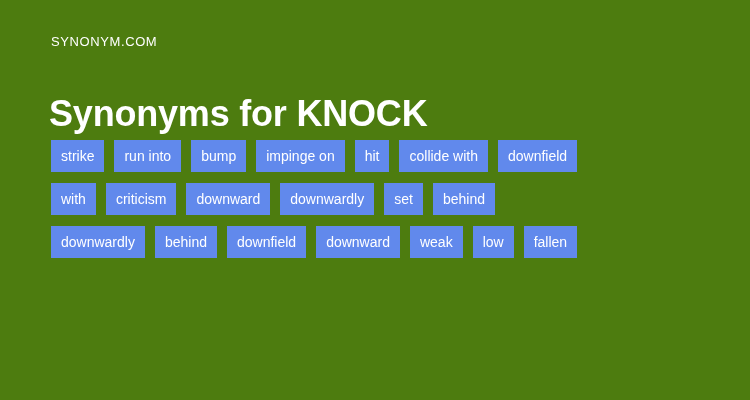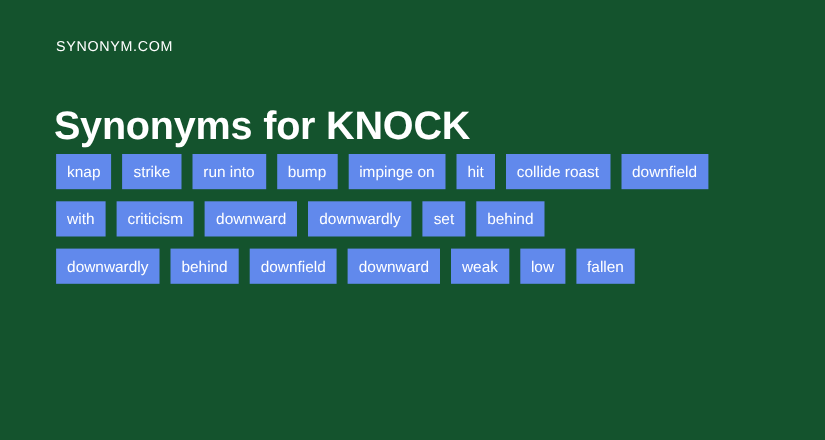--- a/index.html
+++ b/index.html
@@ -11,21 +11,21 @@
     height: 400px;
     overflow: hidden;
     background: #3f68e4;
     font-family: "Liberation Sans", sans-serif;
     -webkit-font-smoothing: antialiased;
   }
   .page {
     position: relative;
     width: 750px;
     height: 400px;
-    background: #14532d;
+    background: #4d7c0f;
     box-sizing: border-box;
   }
   .brand {
     position: absolute;
     left: 51px;
     top: 34px;
     font-size: 13px;
     line-height: 16px;
     letter-spacing: 0.6px;
     color: #ffffff;
@@ -85,27 +85,26 @@
 <body>
 
 <div class="page">
 
   <div class="brand">SYNONYM.COM</div>
 
   <h1 class="page-title">Synonyms for KNOCK</h1>
 
   <div class="tag-cloud">
     <div class="tag-row">
-      <a class="tag">knap</a>
       <a class="tag">strike</a>
       <a class="tag">run into</a>
       <a class="tag">bump</a>
       <a class="tag">impinge on</a>
       <a class="tag">hit</a>
-      <a class="tag">collide roast</a>
+      <a class="tag">collide with</a>
       <a class="tag">downfield</a>
     </div>
     <div class="tag-row">
       <a class="tag">with</a>
       <a class="tag">criticism</a>
       <a class="tag">downward</a>
       <a class="tag">downwardly</a>
       <a class="tag">set</a>
       <a class="tag">behind</a>
     </div>

